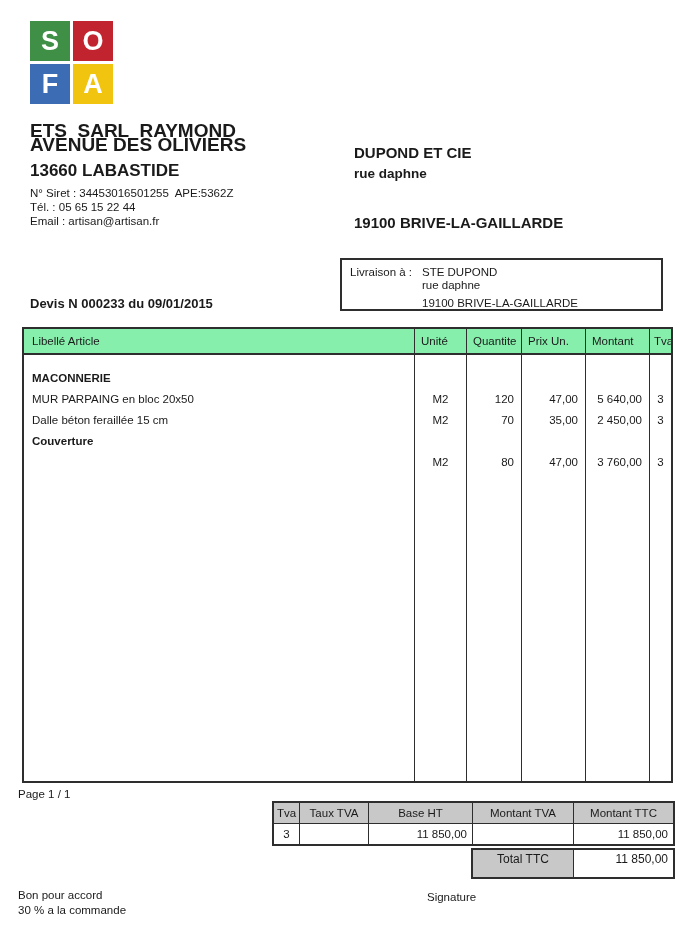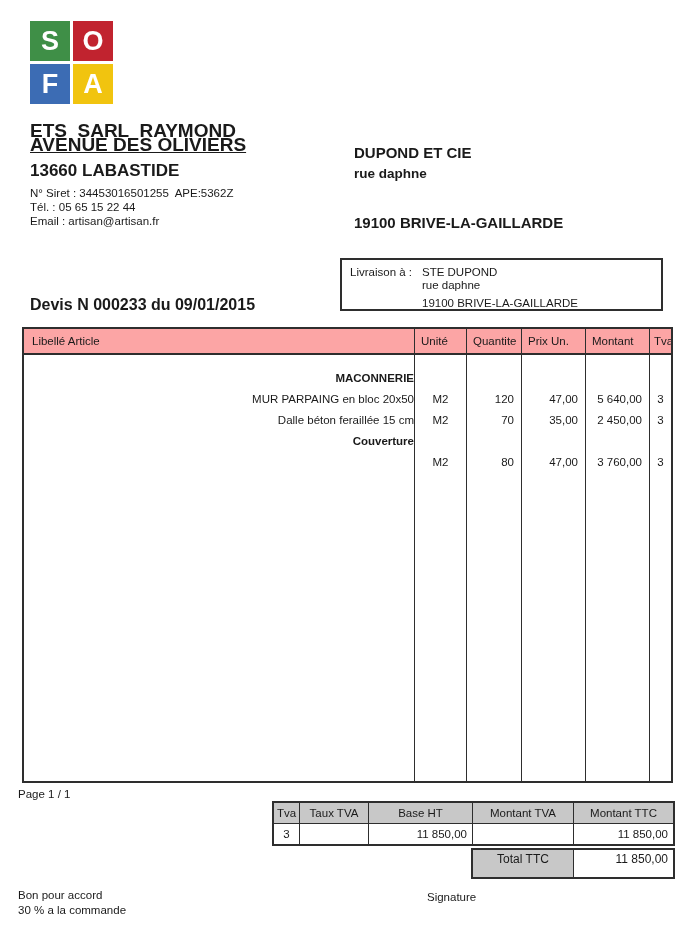--- a/index.html
+++ b/index.html
@@ -21,41 +21,41 @@
 
   
   .client-name { font-weight:bold; font-size:15px;text-align:center; }
   .client-street { font-weight:bold; font-size:13.5px; }
 
   
   .delivery-box { left:340px; top:258px; width:323px; height:53px; border:2px solid #2e2e2e; }
   .delivery-box .t { position:absolute; font-size:11.5px; }
 
   
-  .doc-title { left:30px; top:296px; font-weight:bold; font-size:16px; }
+  .doc-title { left:30px; top:296px; font-weight:bold; font-size:13px; }
 
   
   .grid-cols { display:grid; grid-template-columns:391px 52px 55px 64px 64px 1fr; }
   .items-header {
     left:22px; top:327px; width:651px; height:28px;
-    background:#fca5a5; border:2px solid #2e2e2e;
+    background:#86efac; border:2px solid #2e2e2e;
     font-size:11.5px;
   }
   .items-header .hcell { line-height:24px; padding-left:6px; border-right:1px solid #2e2e2e; overflow:hidden; }
   .items-header .hcell:first-child { padding-left:8px; }
   .items-header .hcell:nth-child(6) { padding-left:4px; border-right:none; }
   .items-body {
     left:22px; top:355px; width:651px; height:428px;
     border:2px solid #2e2e2e; border-top:none;
     font-size:11.5px;
   }
   .items-body .col { border-right:1px solid #2e2e2e; padding-top:13px; }
   .items-body .col:last-child { border-right:none; }
   .items-body .line { height:21px; line-height:21px; white-space:nowrap; overflow:hidden; }
-  .col-label .line { padding-left:8px; text-align:right; }
+  .col-label .line { padding-left:8px; text-align:left; }
   .col-unit .line { text-align:center; }
   .col-num .line { text-align:right; padding-right:7px; }
   .col-tva .line { text-align:center; }
   .line.section { font-weight:bold; }
 
   
   .page-label { left:18px; top:788px; font-size:11.5px; }
 
   
   .totals {
@@ -88,21 +88,21 @@
 <div class="page">
 
   <div class="abs logo">
     <div class="tile" style="background-color: rgb(63, 143, 71);">S</div>
     <div class="tile" style="background-color: rgb(193, 35, 47);">O</div>
     <div class="tile" style="background-color: rgb(60, 108, 180);">F</div>
     <div class="tile" style="background-color: rgb(241, 196, 15);">A</div>
   </div>
 
   <div class="abs co-bold" style="left:30px; top:120px;">ETS  SARL  RAYMOND</div>
-  <div class="abs co-bold" style="left:30px; top:134px;text-decoration:underline;">AVENUE DES OLIVIERS</div>
+  <div class="abs co-bold" style="left:30px; top:134px;">AVENUE DES OLIVIERS</div>
   <div class="abs co-bold" style="left:30px; top:161px; font-size:17px;">13660 LABASTIDE</div>
   <div class="abs small" style="left:30px; top:187px;">N° Siret : 34453016501255  APE:5362Z</div>
   <div class="abs small" style="left:30px; top:201px;">Tél. : 05 65 15 22 44</div>
   <div class="abs small" style="left:30px; top:215px;">Email : artisan@artisan.fr</div>
 
   <div class="abs client-name" style="left:354px; top:144px;">DUPOND ET CIE</div>
   <div class="abs client-street" style="left:354px; top:166px;">rue daphne</div>
   <div class="abs client-name" style="left:354px; top:214px;">19100 BRIVE-LA-GAILLARDE</div>
 
   <div class="abs delivery-box">

